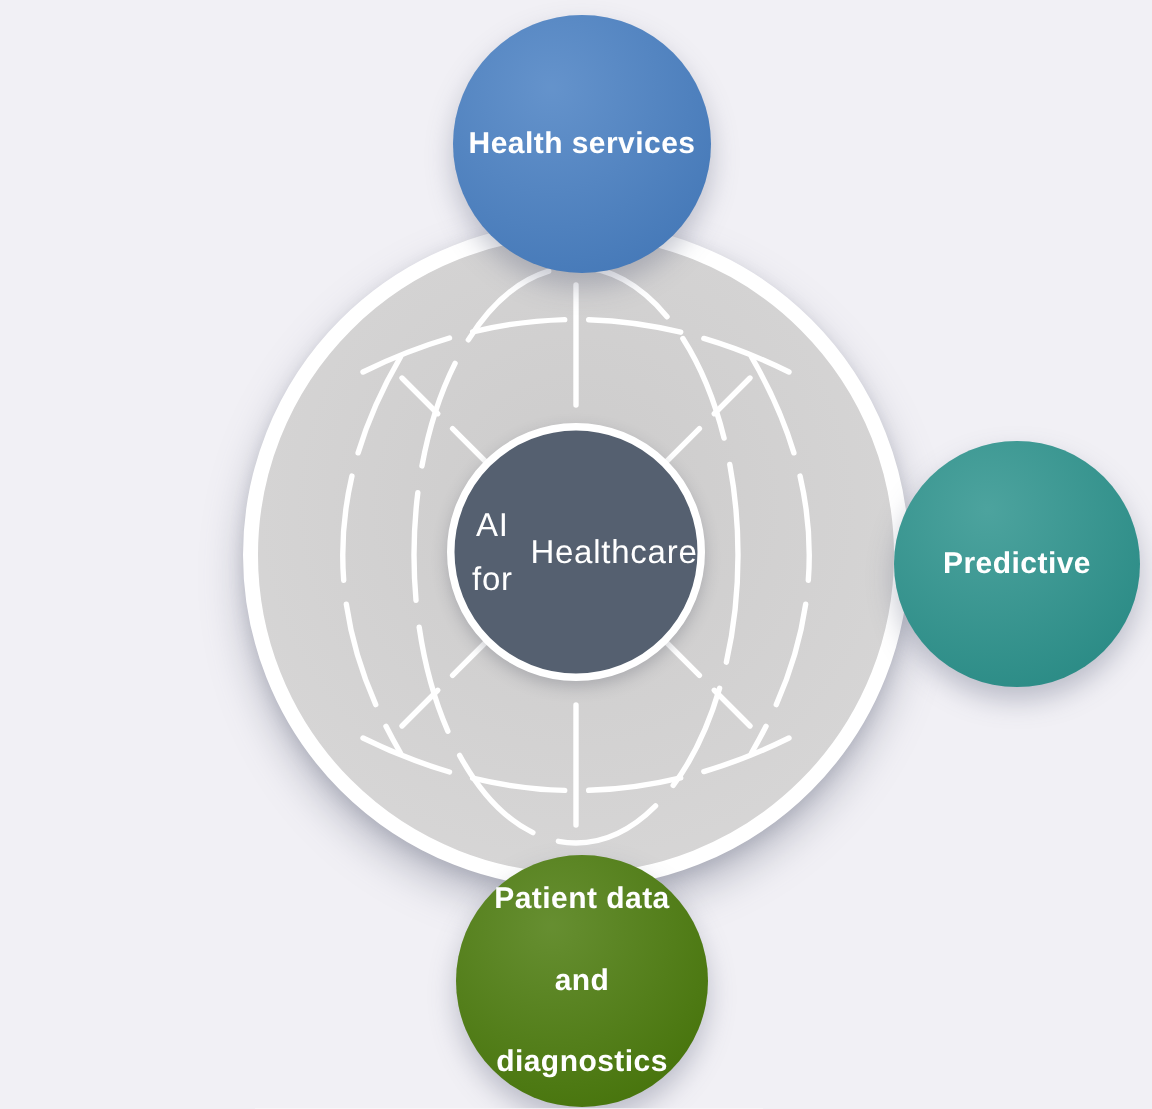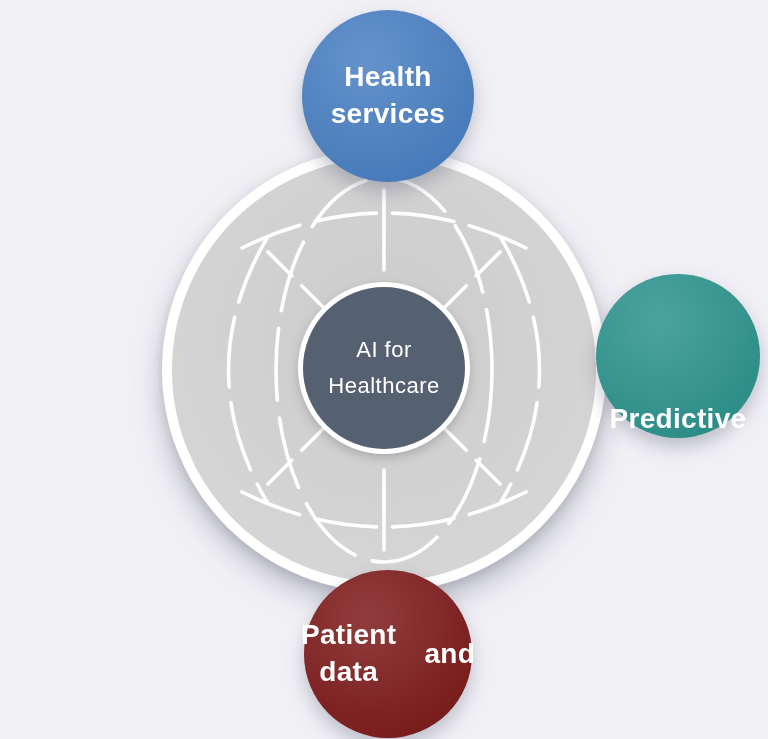--- a/index.html
+++ b/index.html
@@ -32,49 +32,49 @@
     left: 162px; top: 148px;
     width: 444px; height: 444px;
   }
 
   .center-node {
     position: absolute;
     left: 298px; top: 282px;
     width: 172px; height: 172px;
     border-radius: 50%;
     border: 5px solid #ffffff;
-    display: flex; flex-direction: column;
+    display: flex; flex-direction: row;
     align-items: center; justify-content: center;
     text-align: center;
     font-size: 22px; font-weight: 400;
     letter-spacing: 0.5px; line-height: 1.65;
     box-shadow: 0 4px 10px rgba(60,65,80,0.25);
   }
 
   .node {
     position: absolute;
     border-radius: 50%;
-    display: flex; 
+    display: flex; flex-direction: column;
     align-items: center; justify-content: center;
     text-align: center;
     color: #ffffff;
     font-weight: 700;
-    font-size: 28px; line-height: 1.32;
+    font-size: 20px; line-height: 1.32;
     letter-spacing: 0.3px;
     box-shadow: 0 9px 18px rgba(90,95,120,0.35);
   }
   .node::after {
     content: "";
     position: absolute; inset: 0;
     border-radius: 50%;
     background: radial-gradient(circle at 38% 28%, rgba(255,255,255,0.14), rgba(0,0,0,0.05) 78%);
     pointer-events: none;
   }
   .node-top    { left: 302px; top: 10px;  width: 172px; height: 172px; }
-  .node-right  { left: 596px; top: 274px; width: 164px; height: 164px; align-items: flex-end; }
+  .node-right  { left: 596px; top: 294px; width: 164px; height: 164px; }
   .node-bottom { left: 304px; top: 570px; width: 168px; height: 168px; }
   .node-left   { left: 14px;  top: 286px; width: 164px; height: 164px; }
 
   .label-line { position: relative; z-index: 1; }
 </style>
 </head>
 <body>
 
 <div class="canvas" style="background-color: rgb(241, 240, 245);">
 
@@ -109,19 +109,20 @@
   </div>
 
   <div class="node node-top" style="background-color: rgb(75, 129, 195);">
     <div class="label-line">Health services</div>
   </div>
 
   <div class="node node-right" style="background-color: rgb(47, 148, 142);">
     <div class="label-line">Predictive</div>
   </div>
 
-  <div class="node node-bottom" style="background-color: #7f1d1d; gap: 28px;">
+  <div class="node node-bottom" style="background-color: #4d7c0f; gap: 28px;">
     <div class="label-line">Patient data</div>
     <div class="label-line">and</div>
+    <div class="label-line">diagnostics</div>
   </div>
 
 
 </div>
 
 </body></html>

